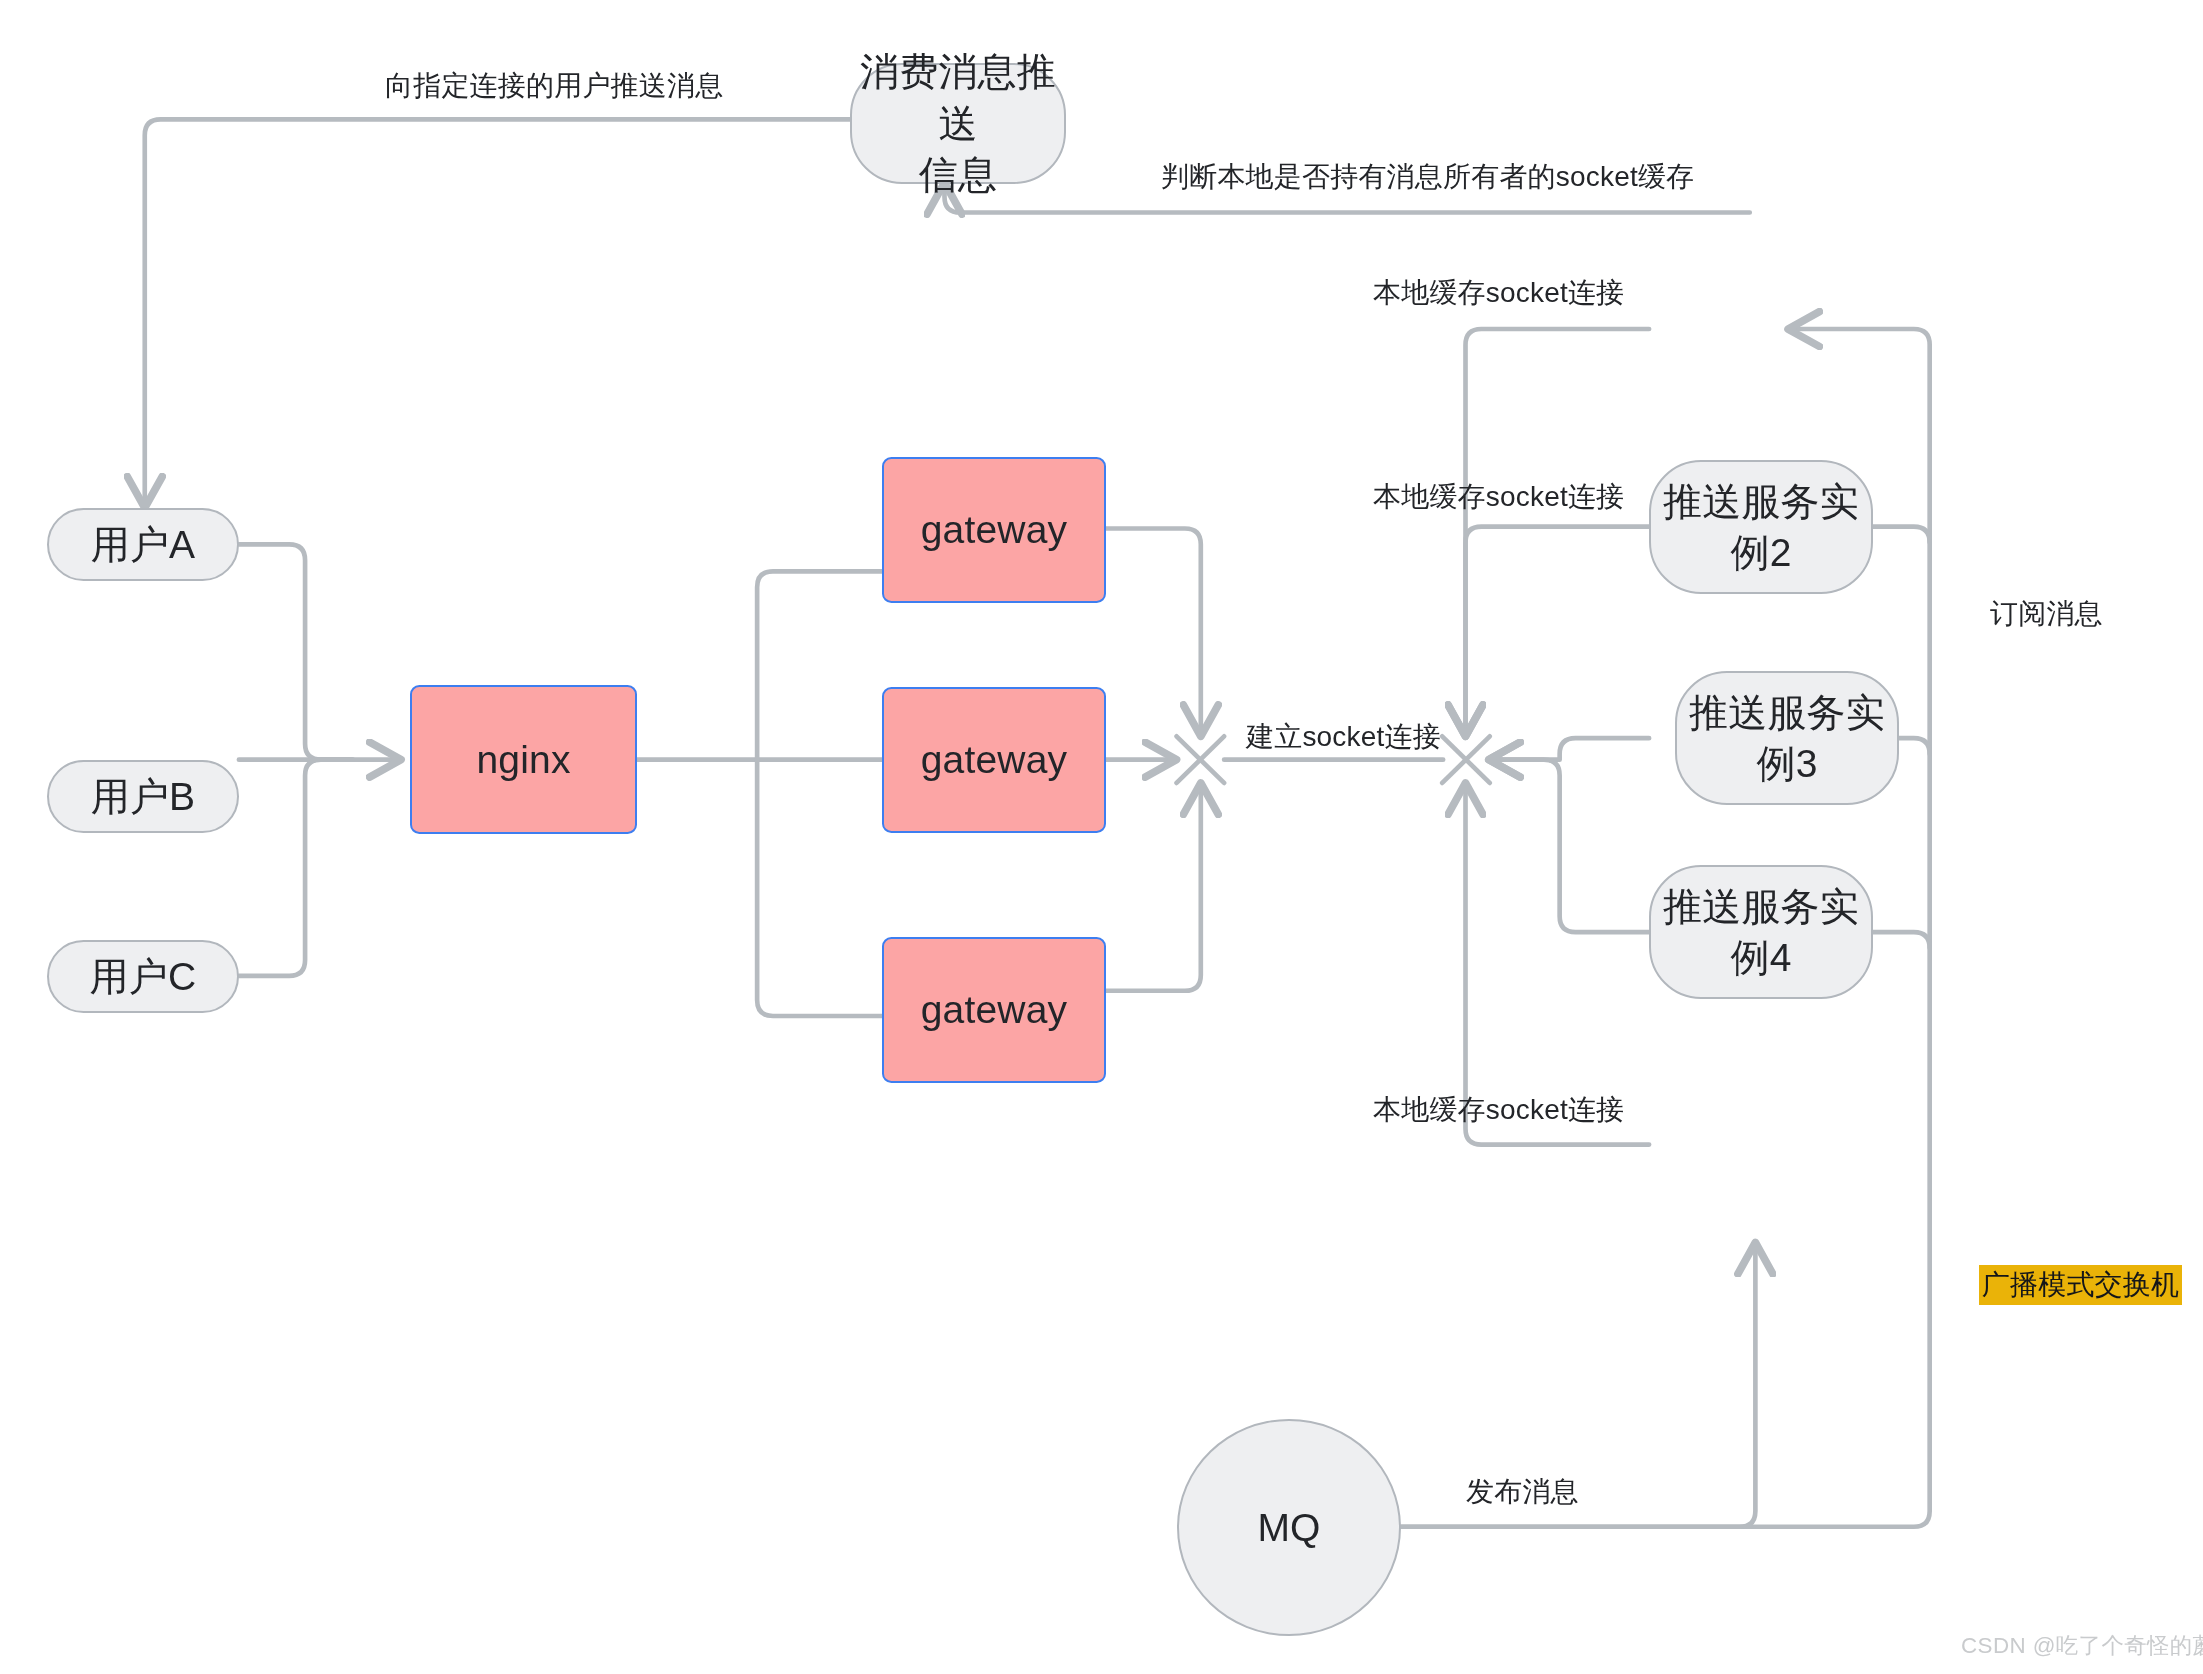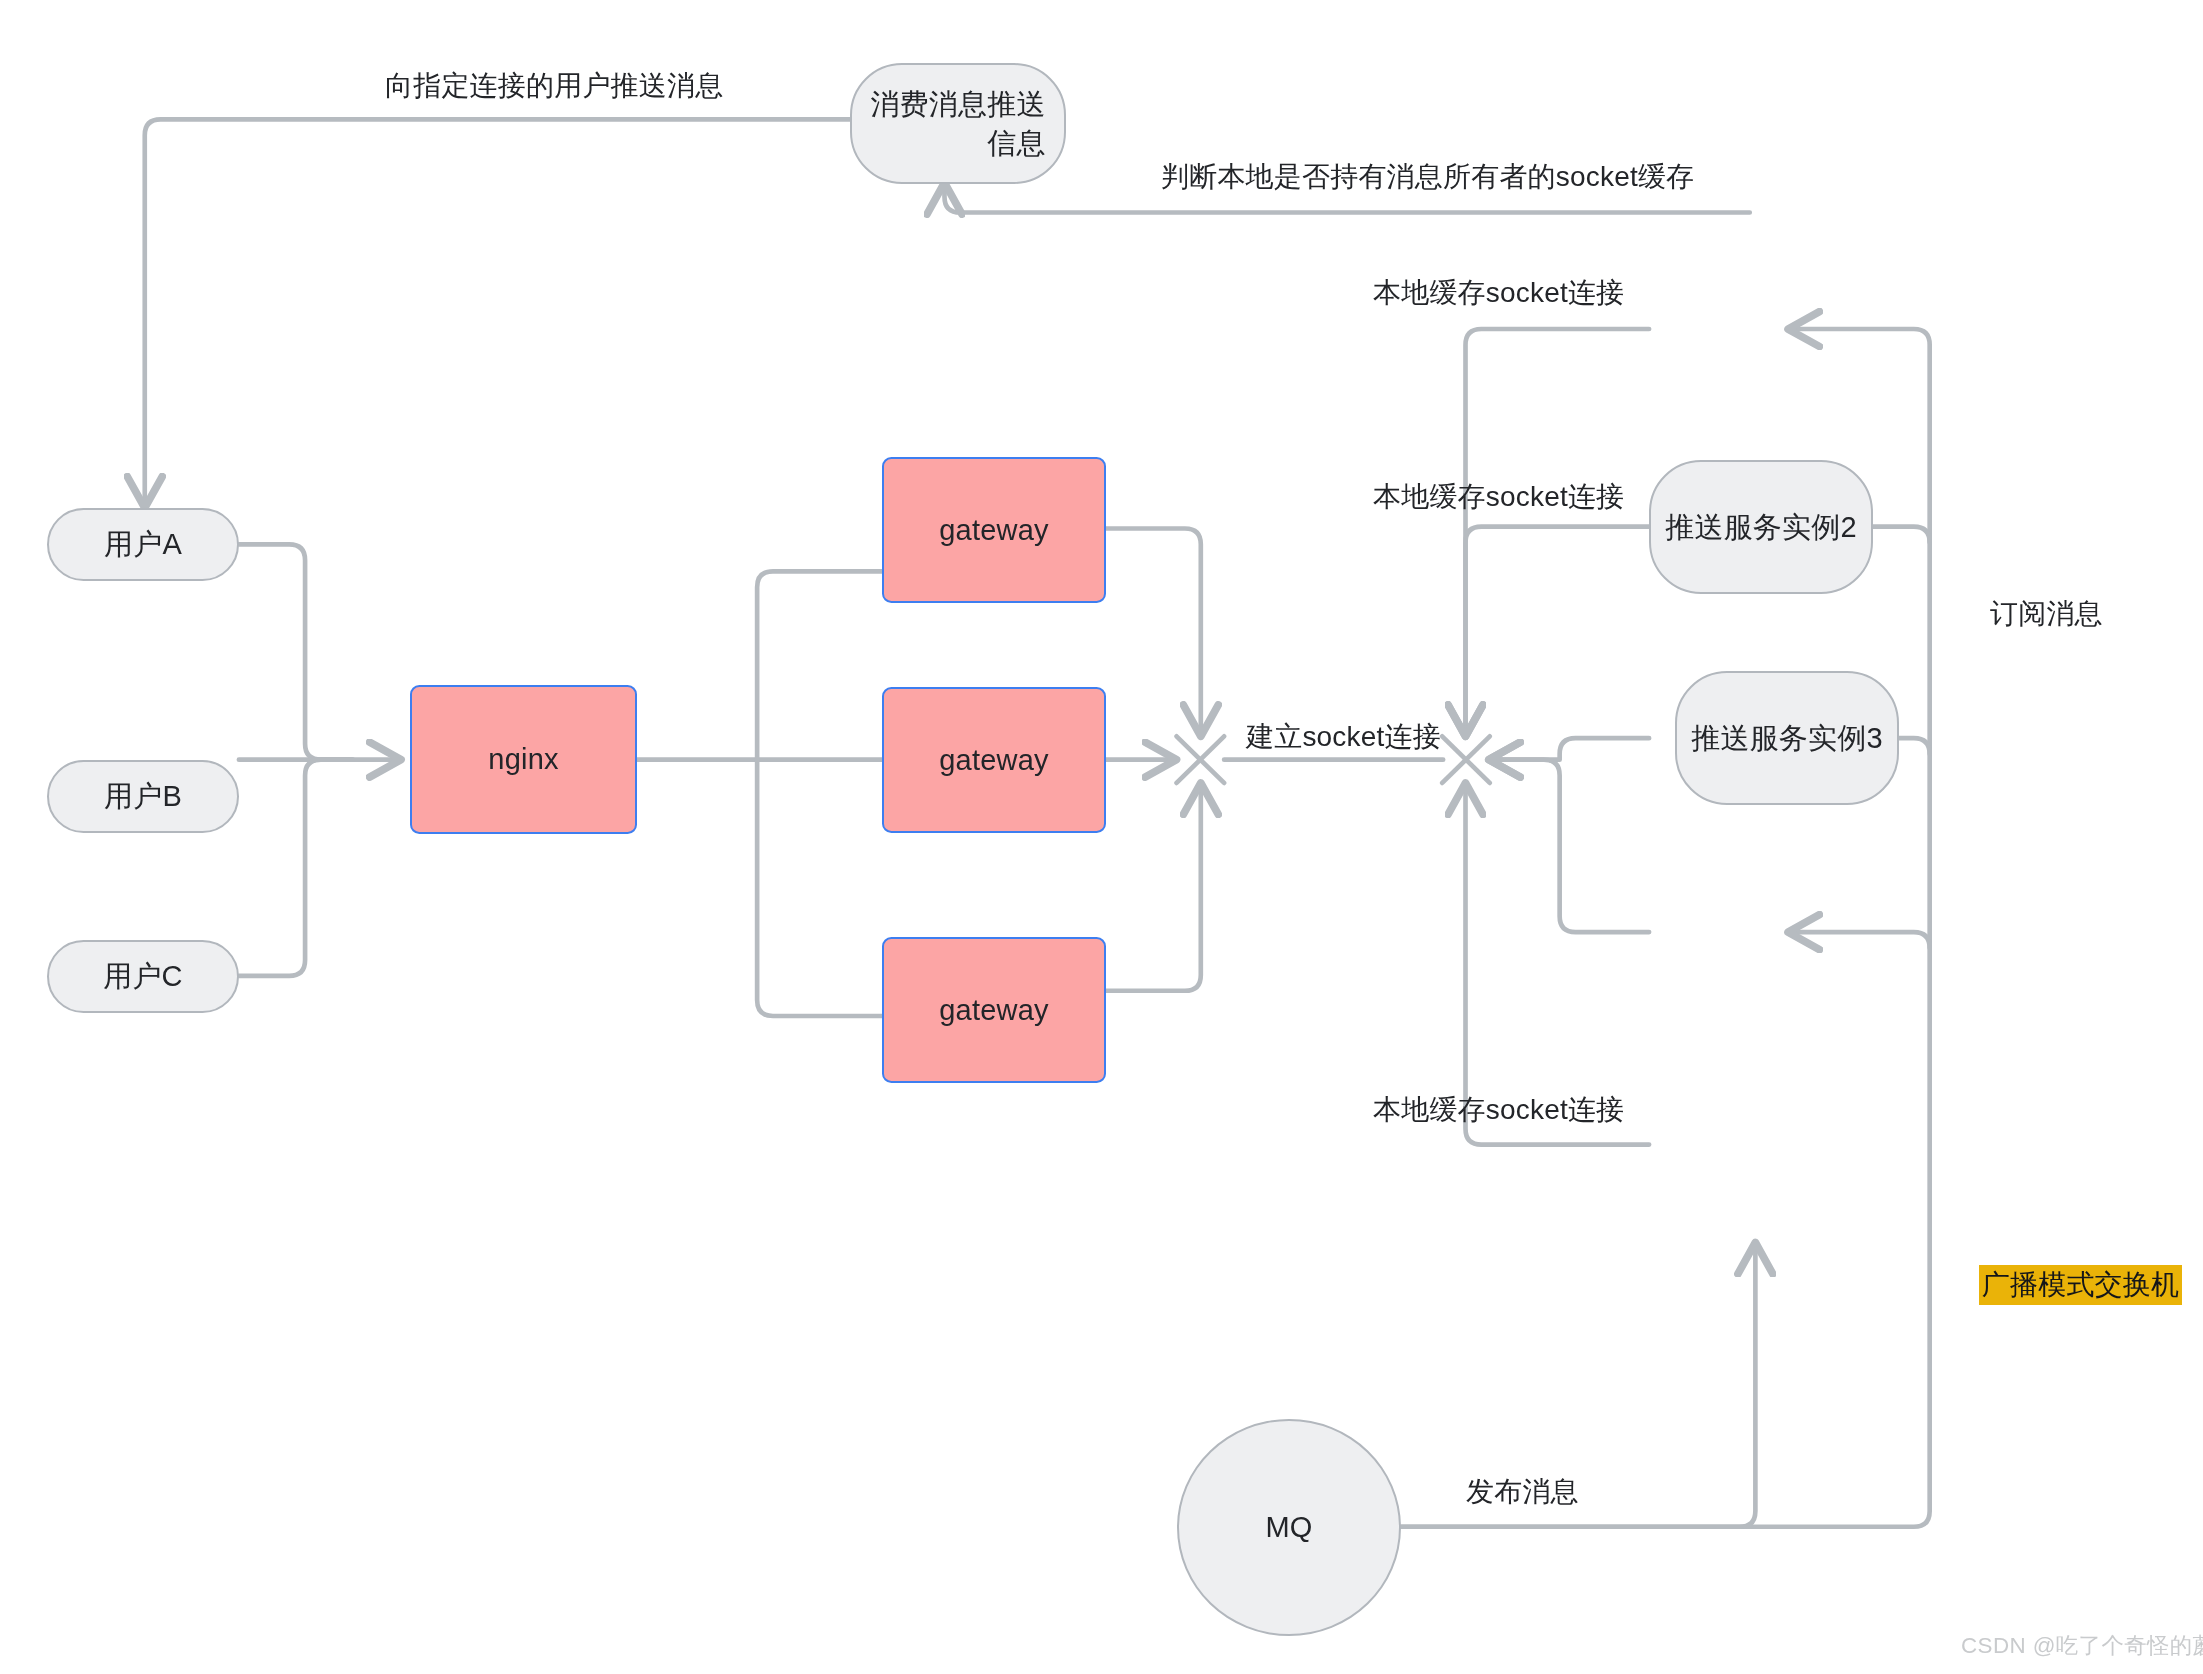--- a/index.html
+++ b/index.html
@@ -21,24 +21,24 @@
     top: 0;
     width: 2204px;
     height: 1674px;
     pointer-events: none;
   }
   .node {
     position: absolute;
     display: flex;
     align-items: center;
     justify-content: center;
-    text-align: right;
+    text-align: center;
     box-sizing: border-box;
     color: #232529;
-    font-size: 29px;
+    font-size: 39px;
     line-height: 1.32;
     letter-spacing: 0.2px;
   }
   .node.gray {
     background: #eeeff1;
     border: 2.8px solid #b2b7bd;
   }
   .node.blue {
     background: #fca5a5;
     border: 2.8px solid #3d7ef0;
@@ -171,20 +171,23 @@
 
 
   <div class="node gray rounded-big" style="left:1649px; top:460px; width:224px; height:134px;">
     <span>推送服务实例2</span>
   </div>
 
   <div class="node gray rounded-big" style="left:1675px; top:671px; width:224px; height:134px;">
     <span>推送服务实例3</span>
   </div>
 
+  <div class="node gray rounded-big" style="left:1649px; top:865px; width:224px; height:134px;">
+    <span>推送服务实例4</span>
+  </div>
 
 
   <div class="node gray circle" style="left:1177px; top:1419px; width:224px; height:217px;">
     <span>MQ</span>
   </div>
 
   <div class="edge-label" style="left:385px; top:67px;">向指定连接的用户推送消息</div>
 
   <div class="edge-label" style="left:1161px; top:158px;">判断本地是否持有消息所有者的socket缓存</div>
 

